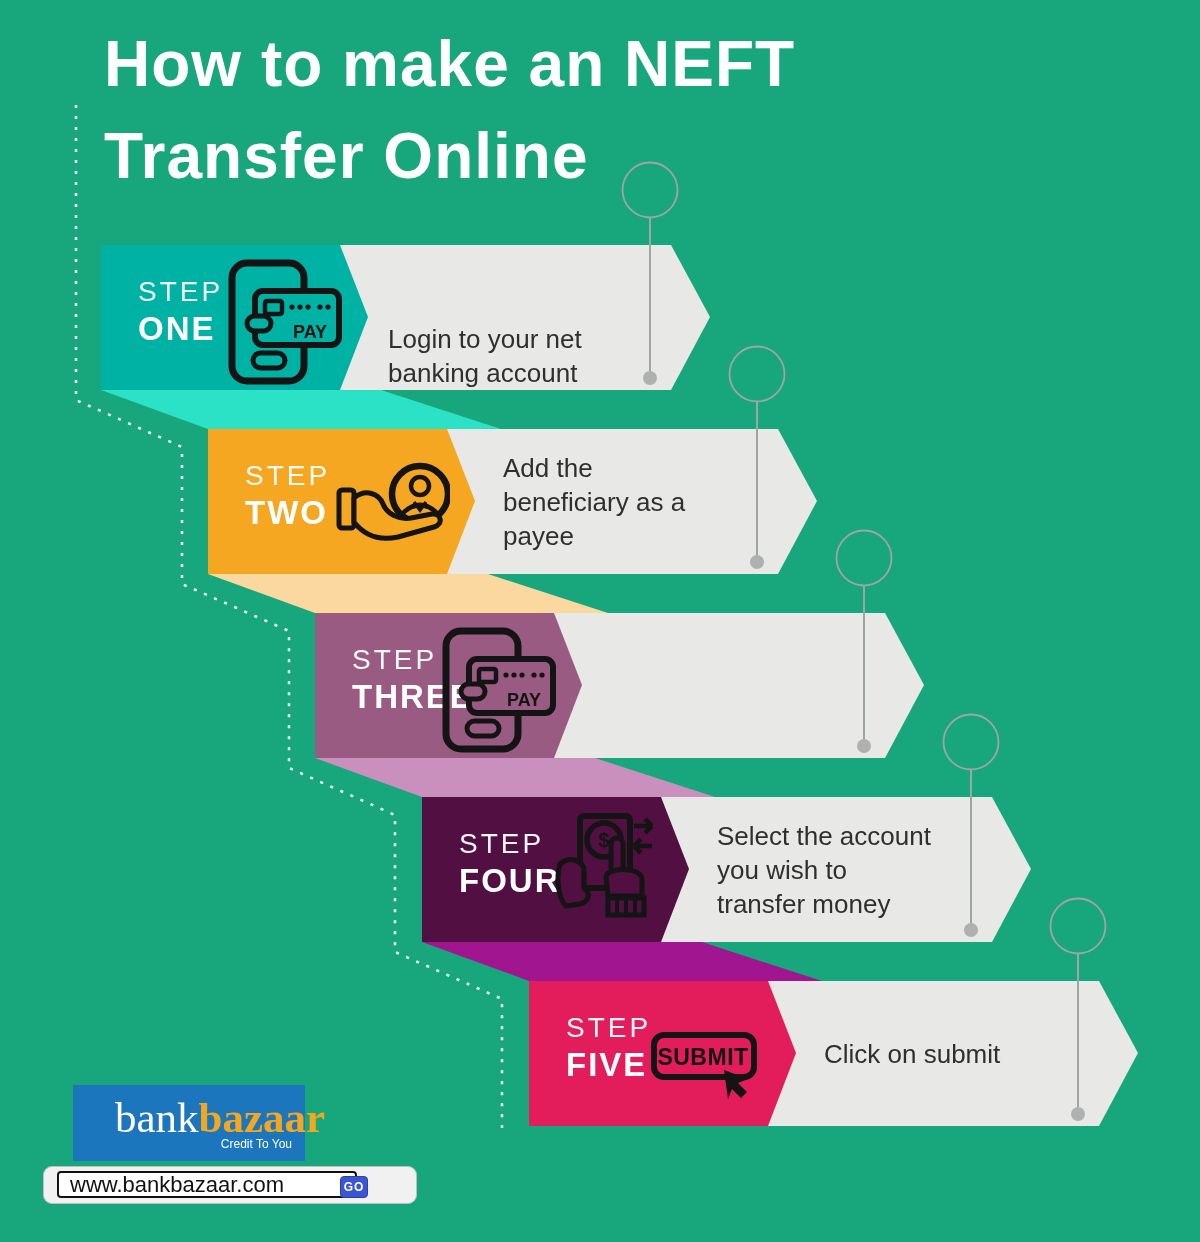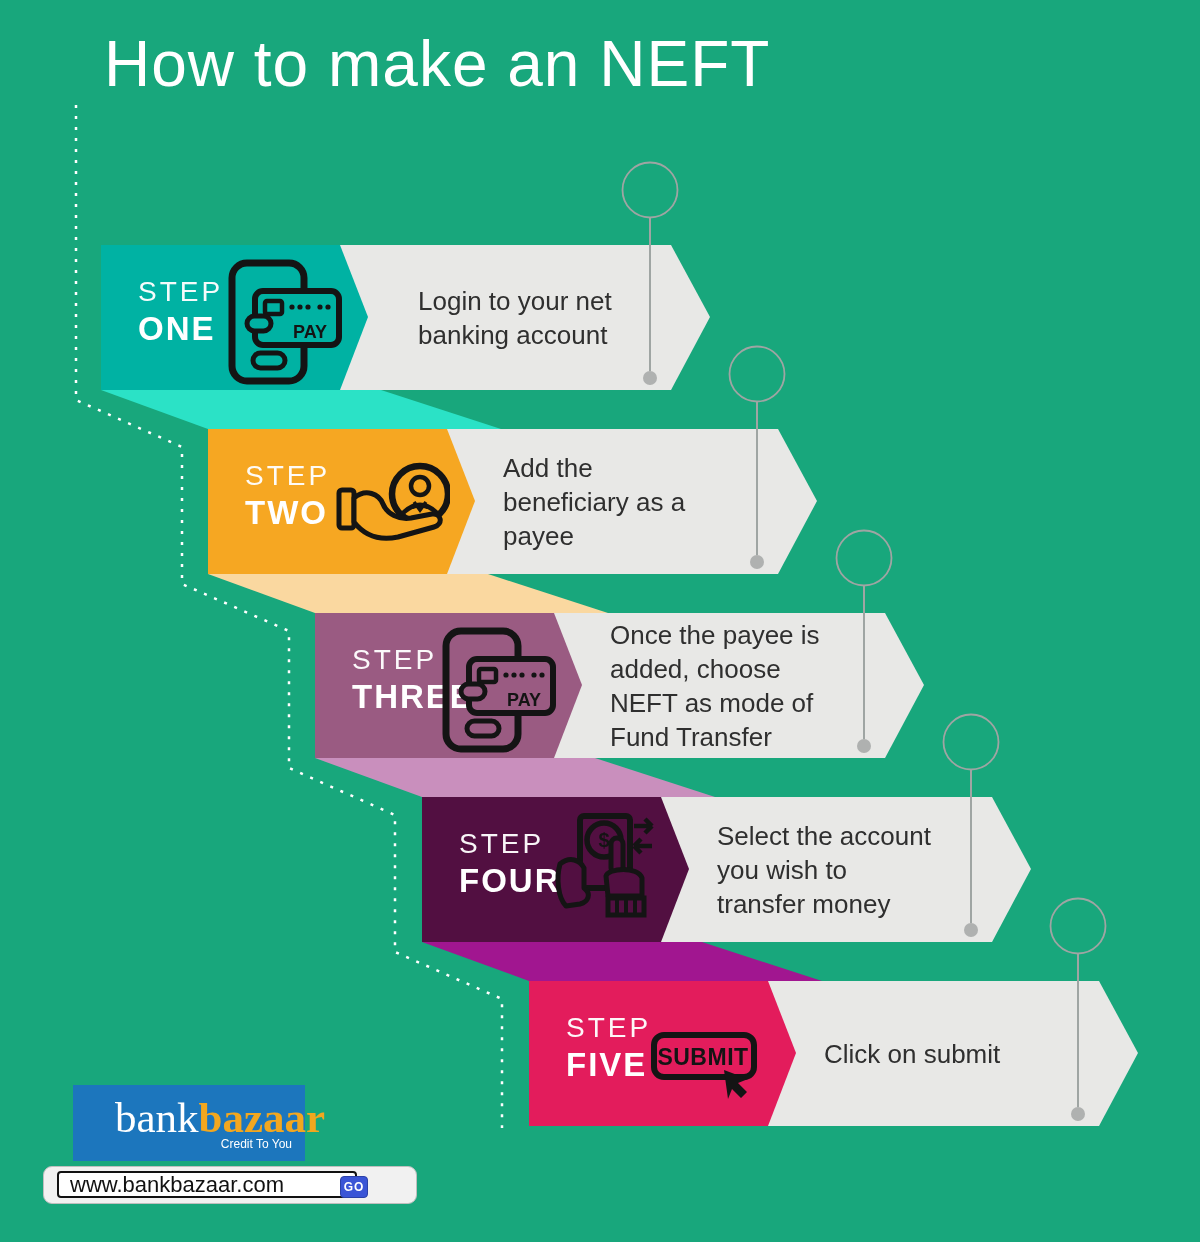--- a/index.html
+++ b/index.html
@@ -1,19 +1,19 @@
 <!DOCTYPE html>
 <html style="--bg: #18A77C; --arrow-gray: #E8E8E6; --text-dark: #2F2F2F; --connector: #9FA5A3; --dot-gray: #AFB1B0; --dash-white: #FFFFFF; --icon-black: #141414; --logo-blue: #1C76BD; --logo-orange: #F2A71F; --go-blue: #3A55D6;"><head>
 <meta charset="utf-8">
 <style>
   html,body{margin:0;padding:0;}
   body{background:#18A77C;font-family:"Liberation Sans",sans-serif;}
   .stage{position:relative;width:1200px;height:1242px;background:var(--bg,#18A77C);overflow:hidden;}
 
-  .title{position:absolute;left:104px;top:18px;color:#fff;font-weight:400;
+  .title{position:absolute;left:104px;top:18px;color:#fff;font-weight:700;
          font-size:64px;line-height:92px;letter-spacing:1px;}
 
   .shapes{position:absolute;left:0;top:0;}
 
   .step-label{position:absolute;color:#fff;}
   .step-label .l1{font-size:28px;font-weight:400;letter-spacing:3px;opacity:.96;}
   .step-label .l2{font-size:33px;font-weight:700;letter-spacing:2px;margin-top:2px;}
 
   .desc{position:absolute;height:145px;width:300px;display:flex;align-items:center;}
   .desc span{white-space:pre-line;font-size:26px;line-height:34px;color:var(--text-dark,#2F2F2F);}
@@ -87,20 +87,21 @@
 
     <polygon points="101,245 340,245 368,317 340,390 101,390" style="fill: rgb(0, 178, 163);"></polygon>
     <polygon points="208,429 447,429 475,501 447,574 208,574" style="fill: rgb(246, 167, 34);"></polygon>
     <polygon points="315,613 554,613 582,685 554,758 315,758" style="fill: rgb(154, 91, 130);"></polygon>
     <polygon points="422,797 661,797 689,869 661,942 422,942" style="fill: rgb(82, 15, 65);"></polygon>
     <polygon points="529,981 768,981 796,1053 768,1126 529,1126" style="fill: rgb(227, 28, 92);"></polygon>
   </svg>
 
   <div class="title">
     <div>How to make an NEFT</div>
+    <div>Transfer Online</div>
   </div>
 
   <div class="step-label" style="left:138px;top:276px;">
     <div class="l1">STEP</div>
     <div class="l2">ONE</div>
   </div>
   <div class="step-label" style="left:245px;top:460px;">
     <div class="l1">STEP</div>
     <div class="l2">TWO</div>
   </div>
@@ -110,34 +111,28 @@
   </div>
   <div class="step-label" style="left:459px;top:828px;">
     <div class="l1">STEP</div>
     <div class="l2">FOUR</div>
   </div>
   <div class="step-label" style="left:566px;top:1012px;">
     <div class="l1">STEP</div>
     <div class="l2">FIVE</div>
   </div>
 
-  <div class="desc" style="left:418px;top:245px;">
+  <div class="desc" style="left:388px;top:245px;align-items:flex-end;">
     <span>Login to your net
 banking account</span>
     </div>
   <div class="desc" style="left:503px;top:429px;">
     <span>Add the
 beneficiary as a
 payee</span>
-    </div>
-  <div class="desc" style="left:610px;top:613px;">
-    <span>Once the payee is
-added, choose
-NEFT as mode of
-Fund Transfer</span>
     </div>
   <div class="desc" style="left:824px;top:981px;">
     <span>Click on submit</span>
     </div>
   <div class="desc" style="left:717px;top:797px;">
     <span>Select the account
 you wish to
 transfer money</span>
     </div>
 

